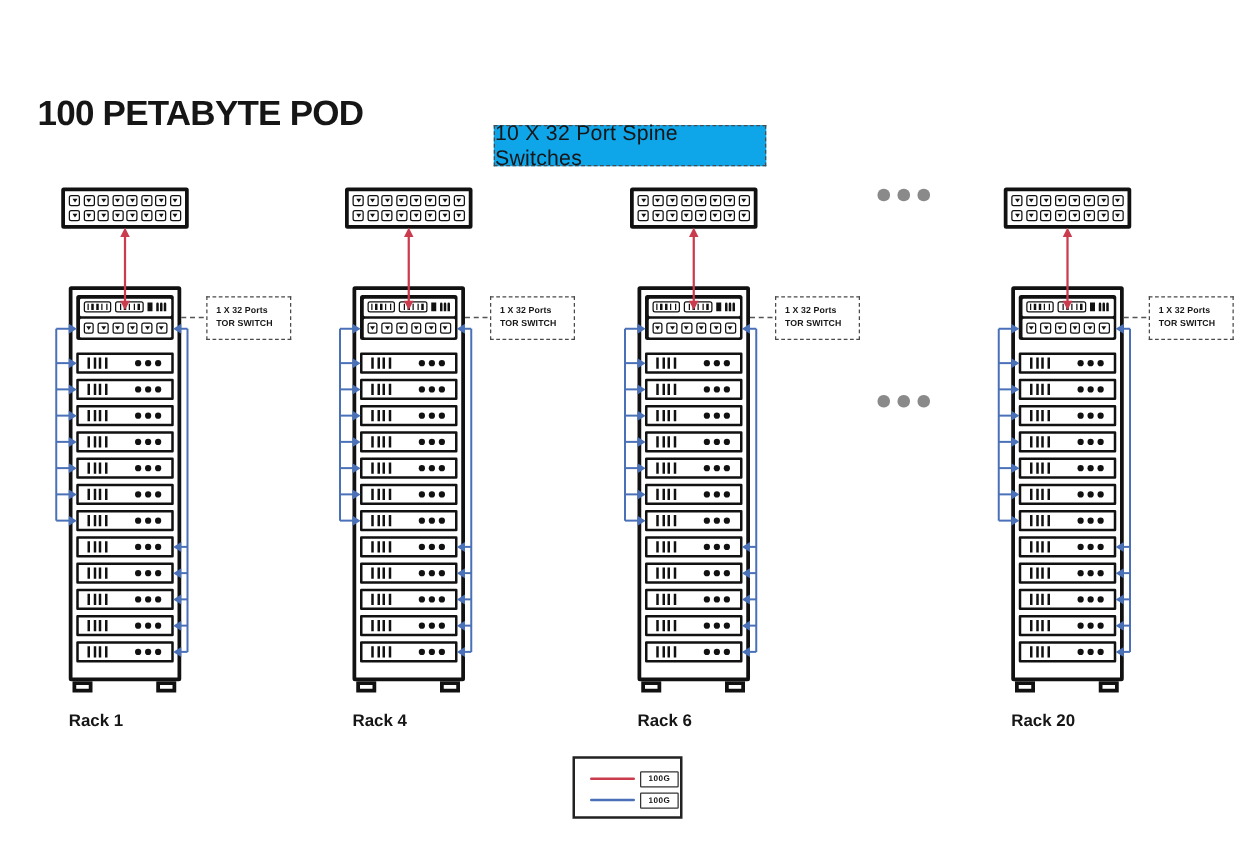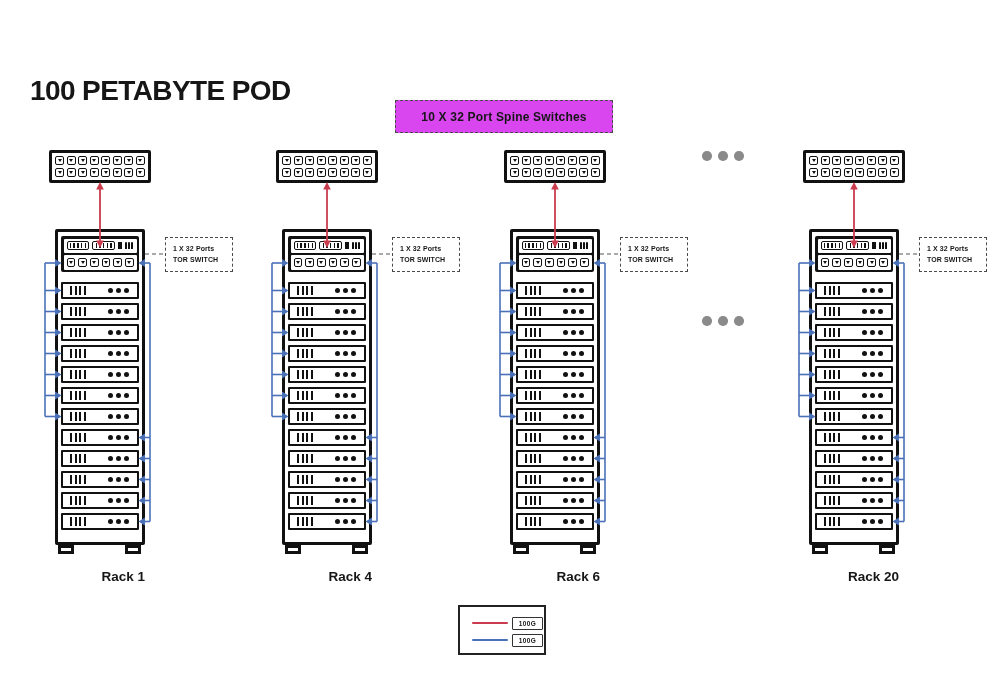--- a/index.html
+++ b/index.html
@@ -8,23 +8,23 @@
     width:1000px; height:675px; position:relative; overflow:hidden;
     font-family:"Liberation Sans","DejaVu Sans",sans-serif;
     color:var(--ink,#161616);
   }
   .page-title{
     position:absolute; left:30px; top:38px;
     font-size:28px; font-weight:bold; letter-spacing:-0.6px; color:var(--ink);margin-top:37px;
   }
   .spine-callout{
     position:absolute; left:395px; top:100px; width:218px; height:33px;
-    border:1.6px dashed #4a4a4a; background:#d946ef;
+    border:1.6px dashed #4a4a4a; background:#0ea5e9;
     display:flex; align-items:center; justify-content:center;
-    font-size:12px; font-weight:bold; letter-spacing:0.2px;
+    font-size:17px; font-weight:normal; letter-spacing:0.2px;
   }
   .column{ position:absolute; top:150px; width:235px; height:460px; }
   
   .spine-switch{
     position:absolute; left:9px; top:0; width:102px; height:33px;
     border:3px solid #111; border-radius:2px; background:#fff;
     display:flex; flex-direction:column; justify-content:space-evenly; padding:1px 3px;
   }
   .spine-row{ display:flex; justify-content:space-between; }
   .port{
@@ -64,21 +64,21 @@
   .leds i{ display:block; width:5px; height:5px; border-radius:50%; background:#111; }
   .foot{ position:absolute; top:395px; width:16px; height:9px; border:3px solid #111; background:#fff; }
   .foot.l{ left:18px; } .foot.r{ left:85px; }
   .tor-label-box{
     position:absolute; left:125px; top:87px; width:68px; height:35px;
     border:1.5px dashed #4a4a4a; background:#fff;
     display:flex; flex-direction:column; justify-content:center; padding-left:7px;
     font-size:7px; font-weight:bold; line-height:1.45; letter-spacing:0.1px;
   }
   .rack-label{
-    position:absolute; left:15px; top:419px; width:90px; text-align:right;
+    position:absolute; left:15px; top:419px; width:90px; text-align:left;
     font-size:13.5px; font-weight:bold;
   }
   .wires{ position:absolute; left:0; top:0; overflow:visible; pointer-events:none; }
   
   .dots{ position:absolute; left:702px; display:flex; gap:6.5px; }
   .dots i{ display:block; width:9.5px; height:9.5px; border-radius:50%; background:var(--dots,#8a8a8a); }
   .dots.g1{ top:151px; } .dots.g2{ top:316px; }
   
   .legend{
     position:absolute; left:458px; top:605px; width:88px; height:50px;

